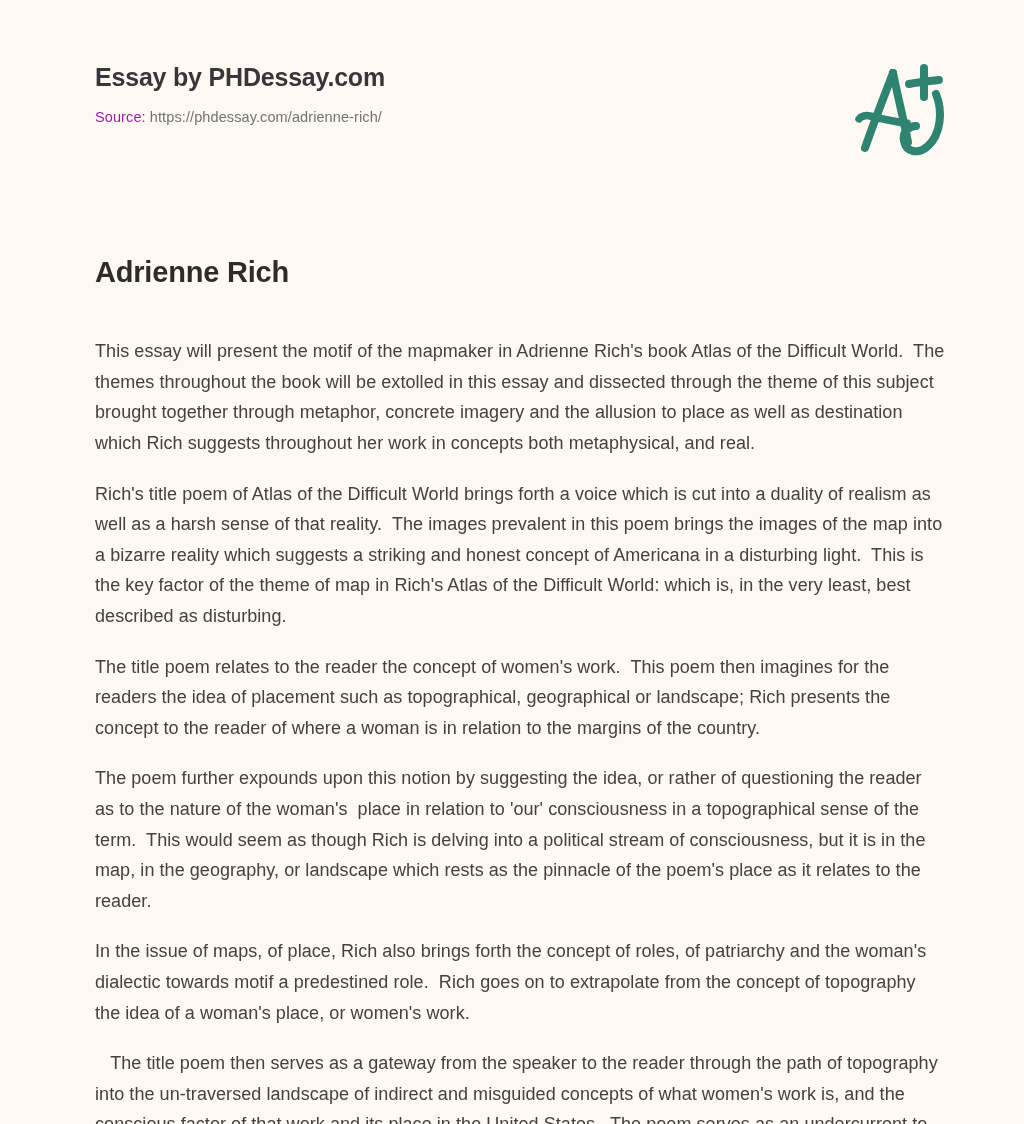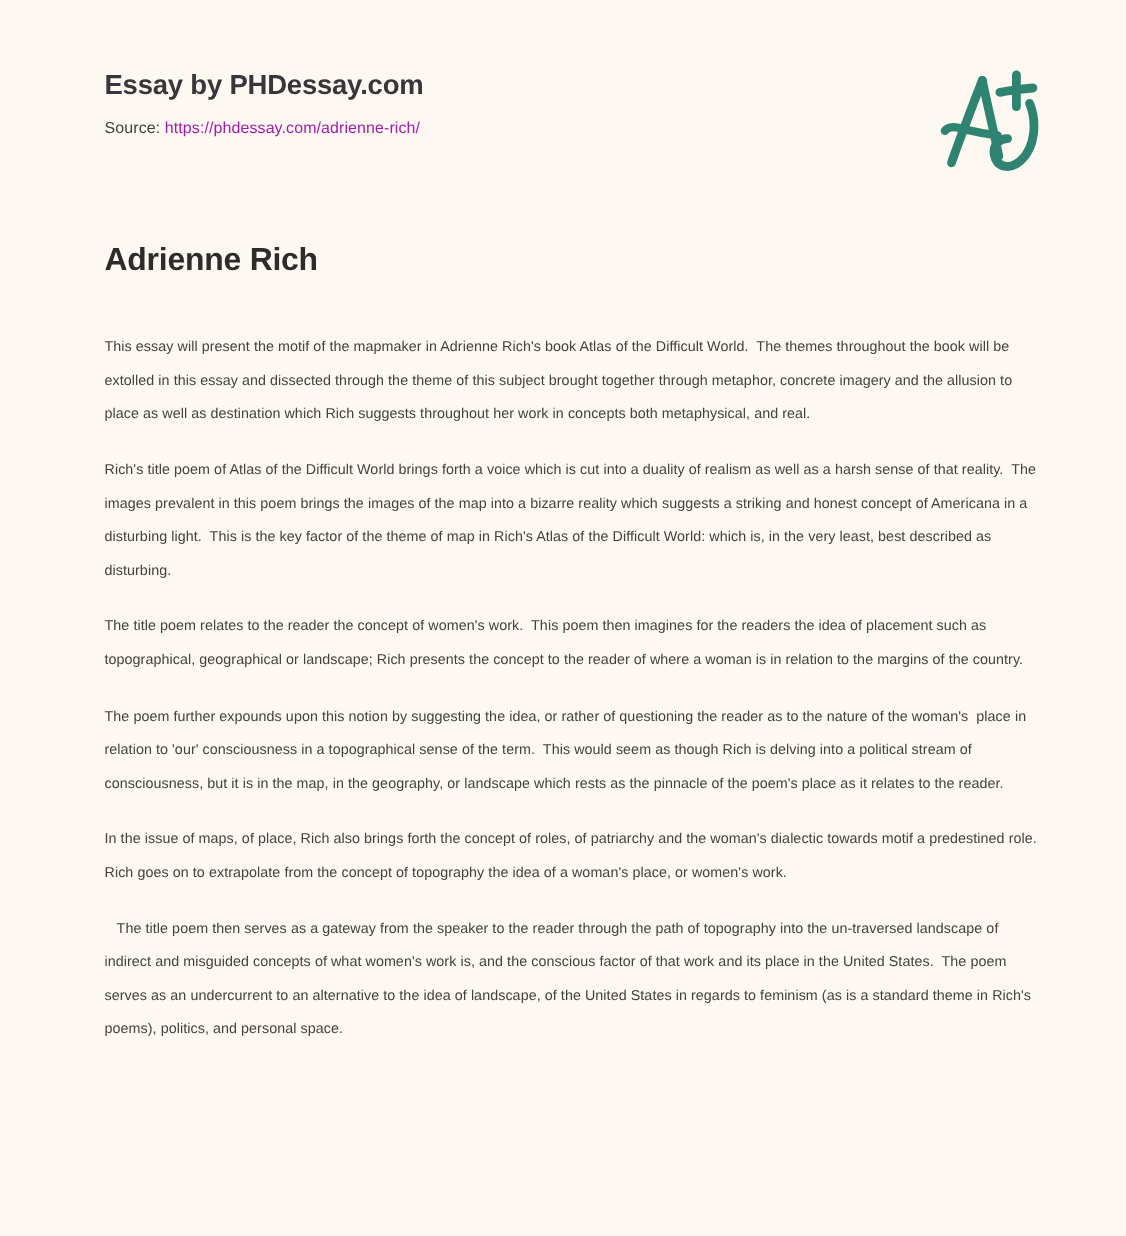--- a/index.html
+++ b/index.html
@@ -39,24 +39,24 @@
     line-height: 1.2;
   }
   .source-line {
     margin-top: 17px;
     font-size: 14.5px;
     color: #8d8b88;
     letter-spacing: 0.1px;
     white-space: nowrap;
   }
   .source-label {
-    color: #404040;
+    color: #a21caf;
   }
   .source-url {
-    color: #a21caf;
+    color: #737373;
     text-decoration: none;
   }
   .logo {
     position: absolute;
     right: 68px;
     top: 56px;
     width: 112px;
     height: 108px;
   }
   .logo svg {
@@ -67,28 +67,28 @@
 
   
   .article {
     padding: 0 79px 0 95px;
   }
   .article-title {
     font-size: 29px;
     font-weight: bold;
     color: #2e2c2b;
     letter-spacing: -0.2px;
-    margin: 68px 0 0 0;
+    margin: 104px 0 0 0;
     line-height: 1.25;
   }
   .body-copy {
     margin-top: 46px;
   }
   .para {
-    font-size: 13px;
+    font-size: 18px;
     line-height: 30.6px;
     color: #44413f;
     margin: 0 0 20px 0;
     letter-spacing: 0.06px;
     white-space: pre-wrap;
   }
   .para:last-child {
     margin-bottom: 0;
   }
 </style>

